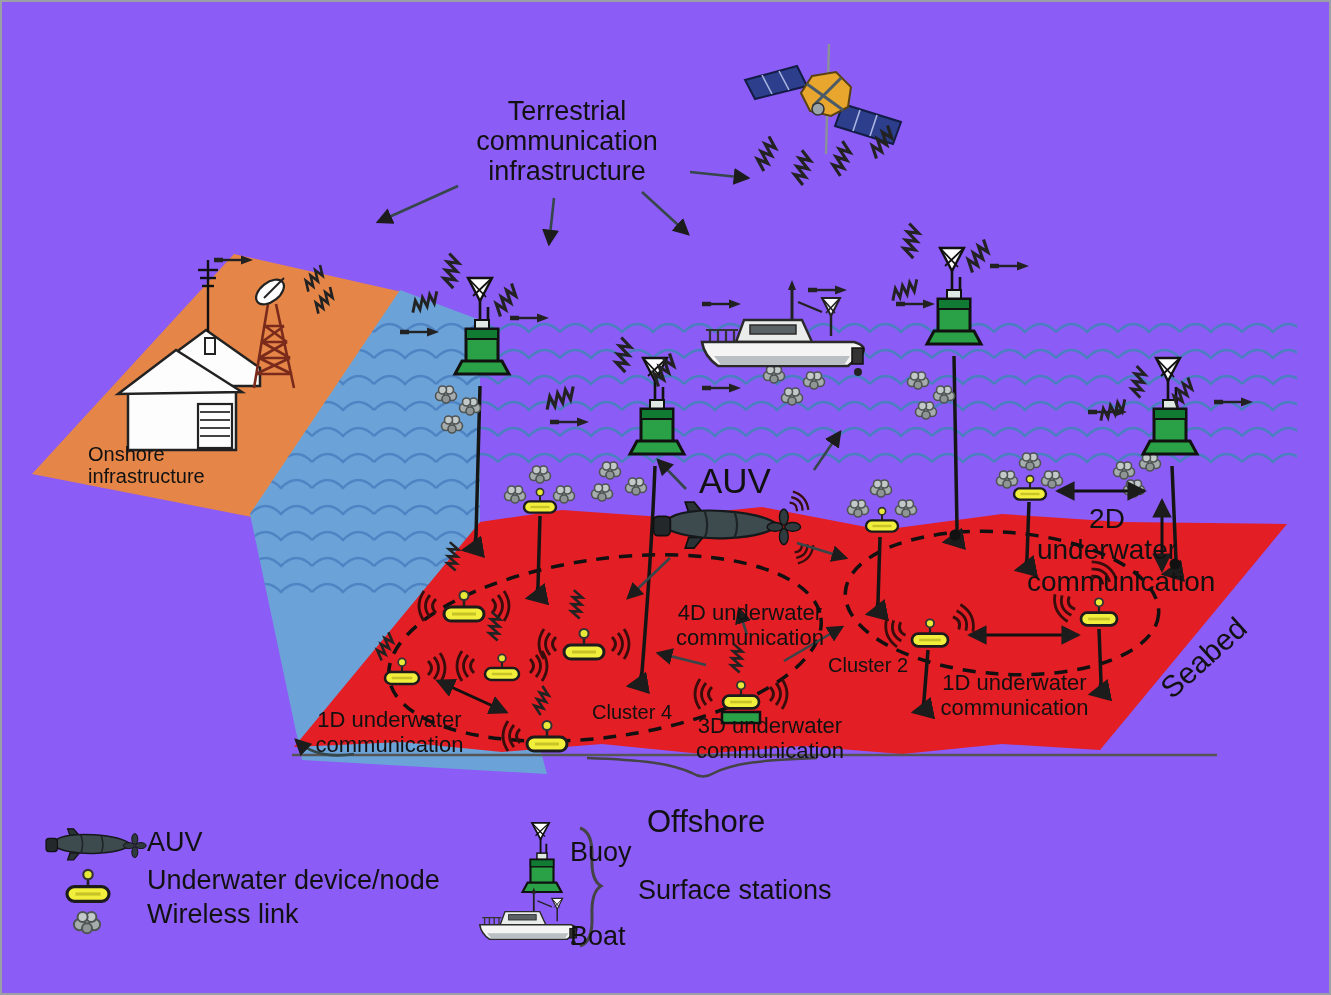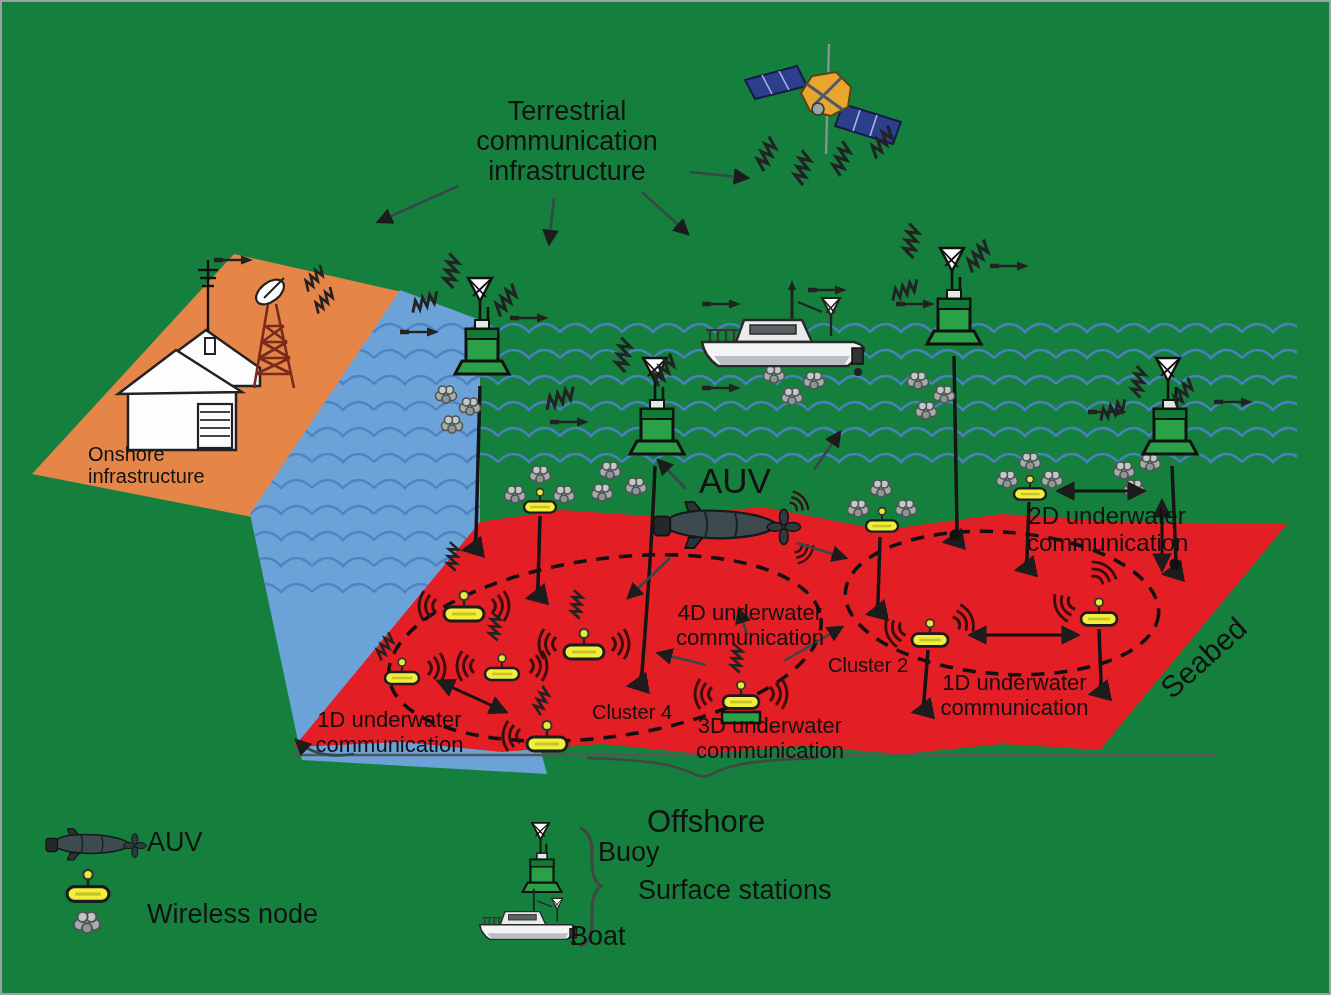--- a/index.html
+++ b/index.html
@@ -1,23 +1,23 @@
 <!DOCTYPE html>
 <html><head>
 <meta charset="utf-8">
 <style>
   html,body{margin:0;padding:0;background:#fff;}
-  .scene{position:relative;width:1331px;height:995px;background:#15803d;border:2px solid #9aa0a6;box-sizing:border-box;overflow:hidden;font-family:"Liberation Sans",sans-serif;}
+  .scene{position:relative;width:1331px;height:995px;background:#8b5cf6;border:2px solid #9aa0a6;box-sizing:border-box;overflow:hidden;font-family:"Liberation Sans",sans-serif;}
   .scene svg{position:absolute;left:0;top:0;}
   .lbl{position:absolute;color:#111;white-space:pre-line;line-height:1.12;}
   .c{text-align:center;}
   .f27{font-size:27px;}
   .f24{font-size:20px;}
   .f22{font-size:22px;}
-  .f21{font-size:24px;}
+  .f21{font-size:28px;}
   .f31{font-size:31px;margin-top:35px;}
   .f35{font-size:35px;}
   .f30{font-size:30px;}
   .leg{font-size:27px;}
   .rot{transform:rotate(-42deg);transform-origin:left top;}
 </style>
 </head>
 <body>
 
 <div class="scene">
@@ -315,18 +315,19 @@
 <div class="lbl c f22" style="left:300px;top:706px;width:175px;">1D underwater
 communication</div>
 <div class="lbl c f22" style="left:930px;top:669px;width:165px;">1D underwater
 communication</div>
 <div class="lbl f24" style="left:590px;top:699px;">Cluster 4</div>
 <div class="lbl f24" style="left:826px;top:652px;">Cluster 2</div>
 <div class="lbl f30 rot" style="left:1152px;top:678px;">Seabed</div>
 <div class="lbl f31" style="left:645px;top:768px;">Offshore</div>
 
 <div class="lbl leg" style="left:145px;top:825px;">AUV</div>
-<div class="lbl leg" style="left:145px;top:897px;">Wireless node</div>
-<div class="lbl leg" style="left:596px;top:835px;">Buoy</div>
+<div class="lbl leg" style="left:145px;top:863px;">Underwater device/node</div>
+<div class="lbl leg" style="left:145px;top:897px;">Wireless link</div>
+<div class="lbl leg" style="left:568px;top:835px;">Buoy</div>
 <div class="lbl leg" style="left:636px;top:873px;">Surface stations</div>
 <div class="lbl leg" style="left:568px;top:919px;">Boat</div>
 
 </div>
 
 </body></html>

